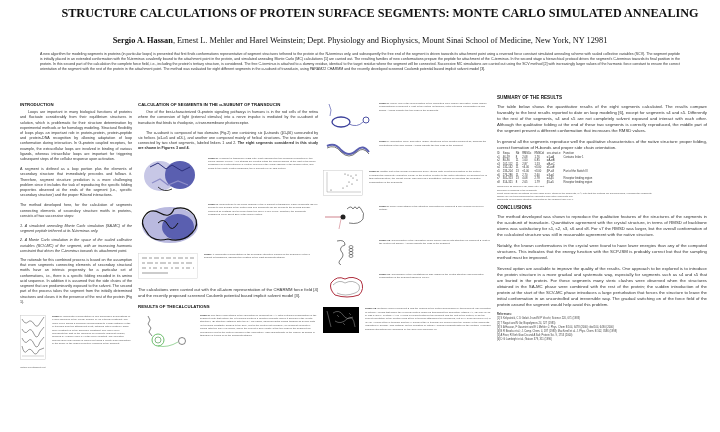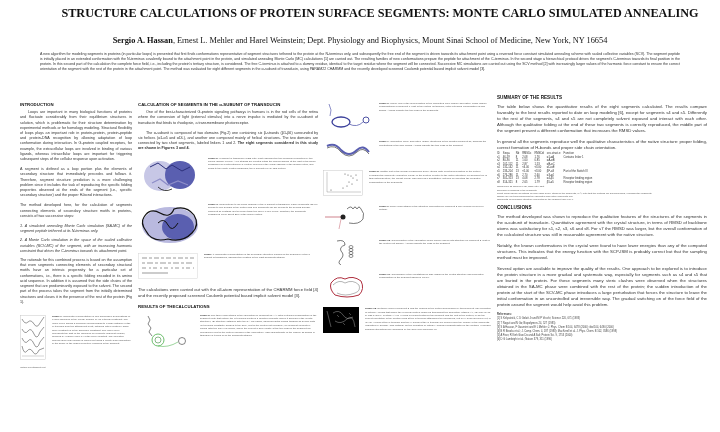--- a/index.html
+++ b/index.html
@@ -34,21 +34,21 @@
   ol.steps { list-style: none; }
   ol.steps li { font-style: italic; margin-bottom: 4px; }
 </style>
 </head>
 <body>
 
 <div class="title">
   <div>STRUCTURE CALCULATIONS OF PROTEIN SURFACE SEGMENTS: MONTE CARLO SIMULATED ANNEALING</div>
 </div>
 <div class="authors">
-  <b>Sergio A. Hassan</b><span>, Ernest L. Mehler and Harel Weinstein; Dept. Physiology and Biophysics, Mount Sinai School of Medicine, New York, NY 16654</span>
+  <b>Sergio A. Hassan</b><span>, Ernest L. Mehler and Harel Weinstein; Dept. Physiology and Biophysics, Mount Sinai School of Medicine, New York, NY 12981</span>
 </div>
 
 <div class="abstract">A new algorithm for modeling segments in proteins (in particular loops) is presented that first finds conformations representative of segment structures tethered to the protein at the N-terminus only, and subsequently the free end of the segment is driven towards its attachment point using a reversed force constant simulated annealing scheme with scaled collective variables (SCV). The segment peptide is initially placed in an extended conformation with the N-terminus covalently bound to the attachment point in the protein, and simulated annealing Monte Carlo (MC) calculations [1] are carried out. The resulting families of new conformations prepare the peptide for attachment of the C-terminus. In the second stage a hierarchical protocol drives the segment's C-terminus towards its final position in the protein. In this second part of the calculation the complete force field, i.e., including the protein's tertiary structure, is considered. The free C-terminus is attached to a dummy residue, identical to the target residue where the segment will be connected. Successive MC simulations are carried out using the SCV method [2] with increasingly larger values of the harmonic force constant to ensure the correct orientation of the segment with the rest of the protein in the attachment point. The method was evaluated for eight different segments in the α-subunit of transducin, using PARAM22 CHARMM and the recently developed screened Coulomb potential based implicit solvent model [3].</div>
 
 <div class="col c1">
   <h3>INTRODUCTION</h3>
   <p>Loops are important in many biological functions of proteins and fluctuate considerably from their equilibrium structures in solution, which is problematic for their structure determination by experimental methods or for homology modeling. Structural flexibility of loops plays an important role in protein-protein, protein-peptide and protein-DNA recognition by allowing adaptation of loop conformation during interaction. In G-protein coupled receptors, for example, the extracellular loops are involved in binding of various ligands, whereas intracellular loops are important for triggering subsequent steps of the cellular response upon activation.</p>
   <p class="noind">A segment is defined as a loop portion plus the elements of secondary structure that immediately precedes and follows it. Therefore, segment structure prediction is a more challenging problem since it includes the task of reproducing the specific folding properties observed at the ends of the segment (i.e., specific secondary structure) and the proper H-bond interactions.</p>
   <p class="noind">The method developed here, for the calculation of segments connecting elements of secondary structure motifs in proteins, consists of two successive steps:</p>
   <ol class="steps">

